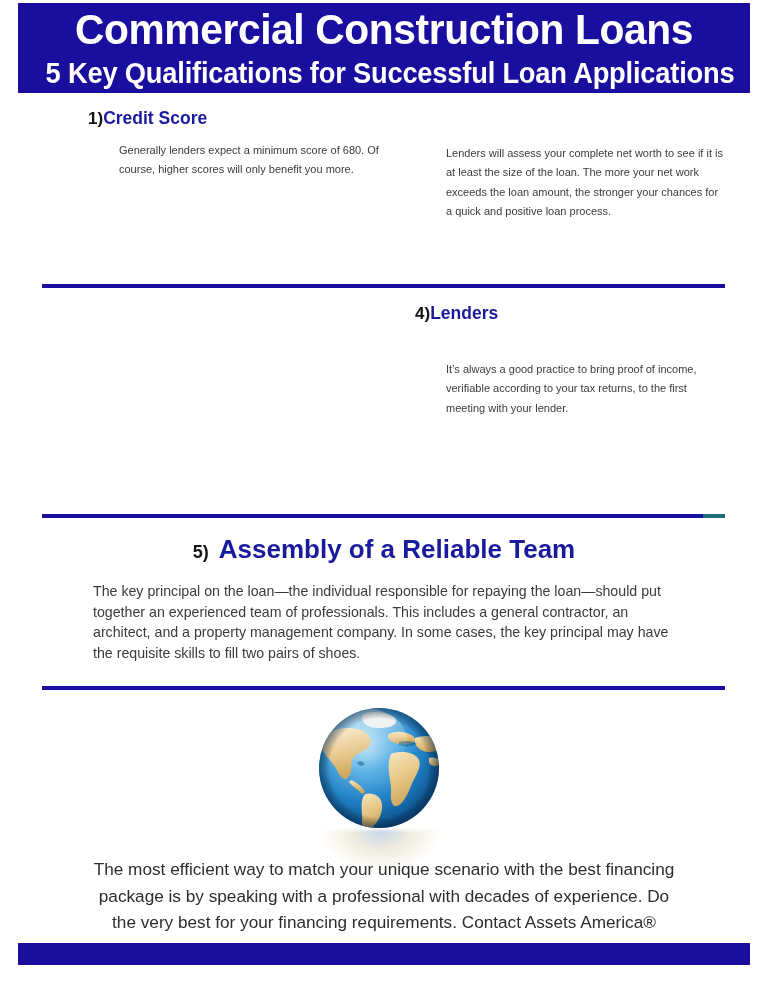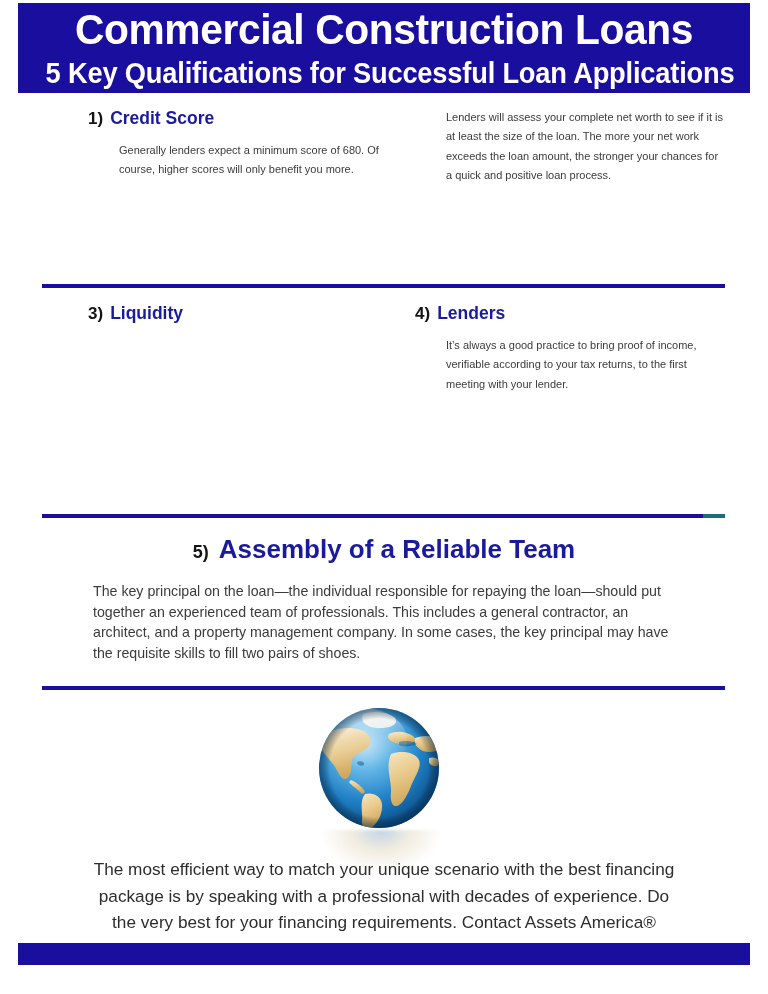--- a/index.html
+++ b/index.html
@@ -84,32 +84,31 @@
     color: #141414;
     font-weight: bold;
     font-size: 17px;
     vertical-align: baseline;
   }
   .item-title {
     display: inline-block;
     color: #1a1a9e;
     font-weight: bold;
     font-size: 17.5px;
-    margin-left: 7px;
     vertical-align: baseline;
   }
   .item-body {
     margin: 0;
     padding-left: 31px;
     color: #3b3b3b;
     font-size: 11px;
     line-height: 19.3px;
     max-width: 268px;
   }
-  .col.right .item-body { max-width: 278px; }
+  .col.right .item-body { max-width: 278px; margin-top: 36px; }
 
   
   .rule {
     position: absolute;
     height: 4px;
     background: #1a0e9e;
   }
   .rule.r1 { left: 42px; top: 284px; width: 683px; }
   .rule.r2 { left: 42px; top: 514px; width: 683px; }
   .rule.r3 { left: 42px; top: 686px; width: 683px; }
@@ -213,24 +212,20 @@
 
     <div class="col right">
       <p class="item-body">Lenders will assess your complete net worth to see if it is at least the size of the loan. The more your net work exceeds the loan amount, the stronger your chances for a quick and positive loan process.</p>
     </div>
   </div>
 
   <div class="rule r1"></div>
 
   <div class="cols row2">
     <div class="col left">
-      <div class="item-head">
-        <span class="num">3)</span>
-        <span class="item-title">Liquidity</span>
-      </div>
     </div>
 
     <div class="col right">
       <div class="item-head">
         <span class="num">4)</span>
         <span class="item-title">Lenders</span>
       </div>
       <p class="item-body">It’s always a good practice to bring proof of income, verifiable according to your tax returns, to the first meeting with your lender.</p>
     </div>
   </div>

